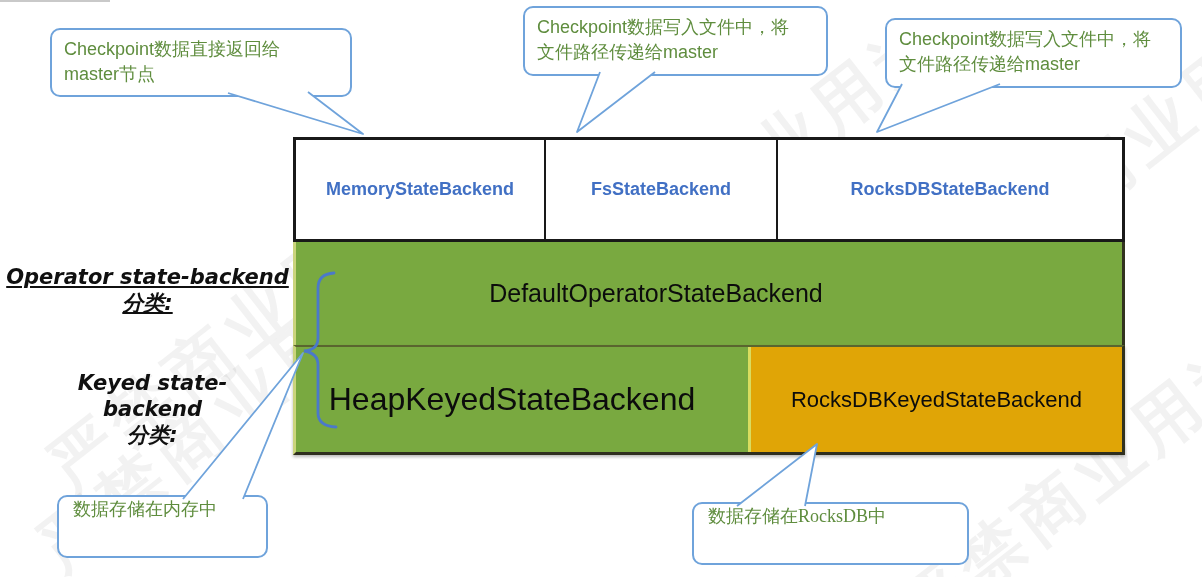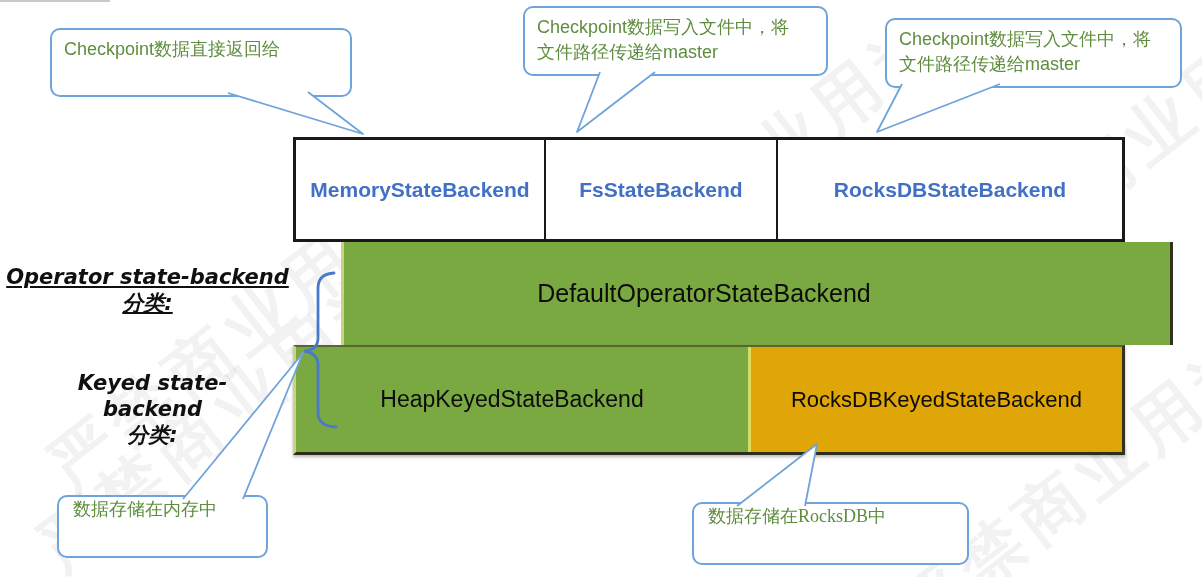--- a/index.html
+++ b/index.html
@@ -24,41 +24,41 @@
   }
   .rowlbl .ln{display:block;}
   
   #tbl{position:absolute;left:293px;top:137px;width:832px;height:318px;}
   #hdr{
     position:absolute;left:0;top:0;width:832px;height:105px;display:flex;
     background:#fff;border:3px solid #191919;
   }
   .hcell{
     display:flex;align-items:center;justify-content:center;
-    color:#4170C4;font-weight:bold;font-size:21px;
+    color:#4170C4;font-weight:bold;font-size:18px;
   }
   .hc1{width:248px;}
   .hc2{width:232px;border-left:2.5px solid #191919;text-align:center;}
   .hc3{flex:1;border-left:2.5px solid #191919;}
   #row2{
     position:absolute;left:0;top:105px;width:832px;height:103px;
     background:#79A940;border-left:3px solid #CAD47C;border-right:3px solid #32321f;
-    display:flex;align-items:center;justify-content:center;margin-left:48px;
+    display:flex;align-items:center;justify-content:center;
   }
   #row2 .celltext{font-size:25px;color:#0c0c0c;padding-right:106px;}
   #row3{
     position:absolute;left:0;top:208px;width:832px;height:110px;display:flex;
     border-top:2px solid #5a652f;border-left:3px solid #CAD47C;
     border-right:3px solid #32321f;border-bottom:3px solid #2e2e1e;
     box-shadow:0 2px 3px rgba(0,0,0,0.28);
   }
   .kcell-green{
     width:452px;background:#79A940;display:flex;align-items:center;justify-content:center;
   }
-  .kcell-green .celltext{font-size:23px;color:#0c0c0c;padding-right:20px;}
+  .kcell-green .celltext{font-size:32px;color:#0c0c0c;padding-right:20px;}
   .kcell-orange{
     flex:1;background:#E0A506;border-left:3px solid #D9DC5F;
     display:flex;align-items:center;justify-content:center;
   }
   .kcell-orange .celltext{
     display:inline-block;width:340px;word-break:break-all;text-align:center;
     font-size:22px;line-height:1.15;color:#0c0c0c;
   }
   
   .callout{
@@ -119,20 +119,21 @@
         <span class="celltext">HeapKeyedStateBackend</span>
       </div>
       <div class="kcell-orange">
         <span class="celltext">RocksDBKeyedStateBackend</span>
       </div>
     </div>
   </div>
 
   <div class="callout" id="co-memory">
     <span class="ln">Checkpoint数据直接返回给</span>
+    <span class="ln">master节点</span>
   </div>
   <div class="callout" id="co-fs">
     <span class="ln">Checkpoint数据写入文件中，将</span>
     <span class="ln">文件路径传递给master</span>
   </div>
   <div class="callout" id="co-rocksdb">
     <span class="ln">Checkpoint数据写入文件中，将</span>
     <span class="ln">文件路径传递给master</span>
   </div>
   <div class="callout single" id="co-heap">

